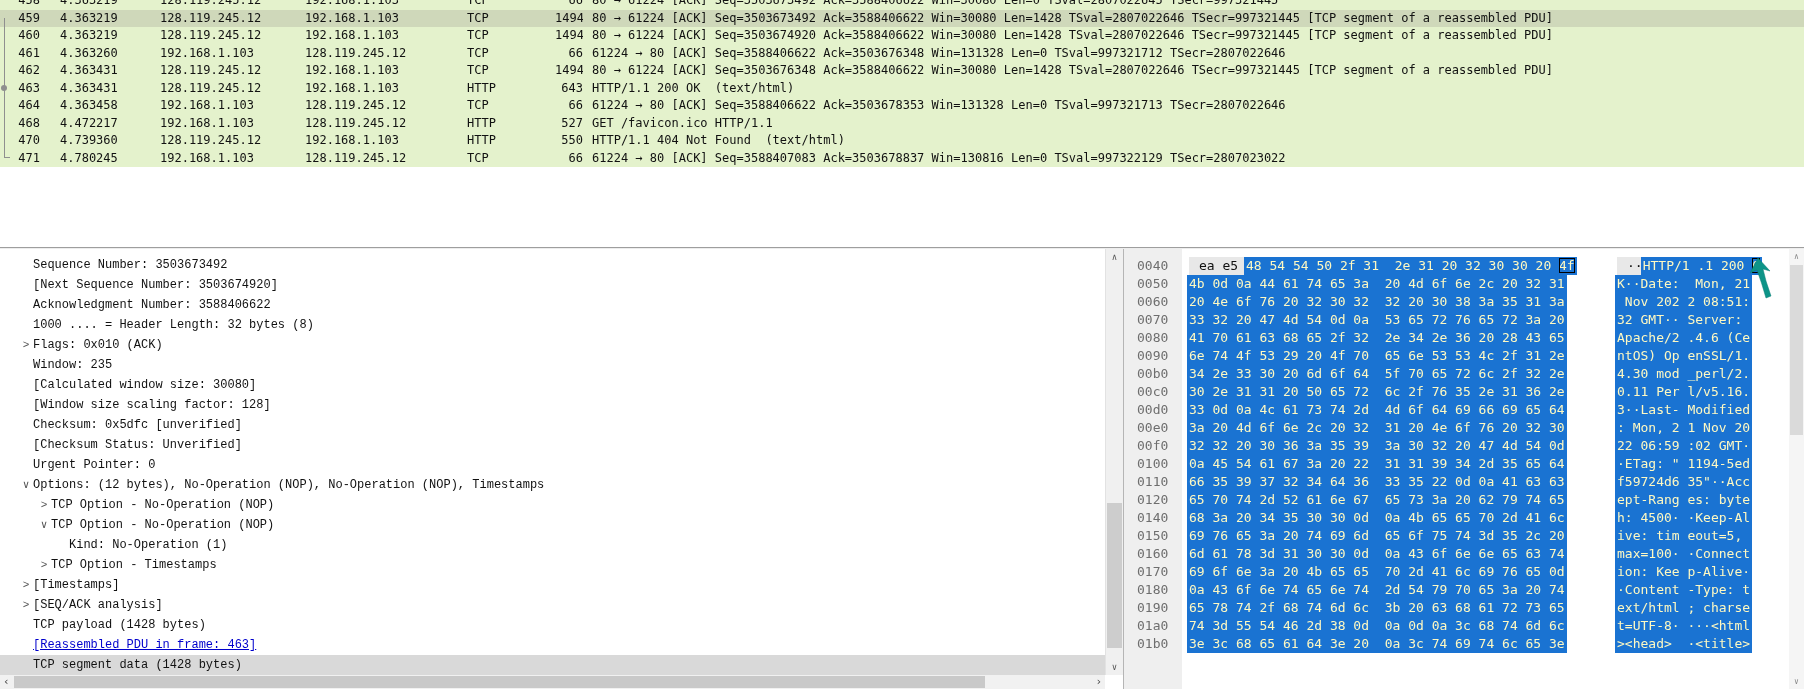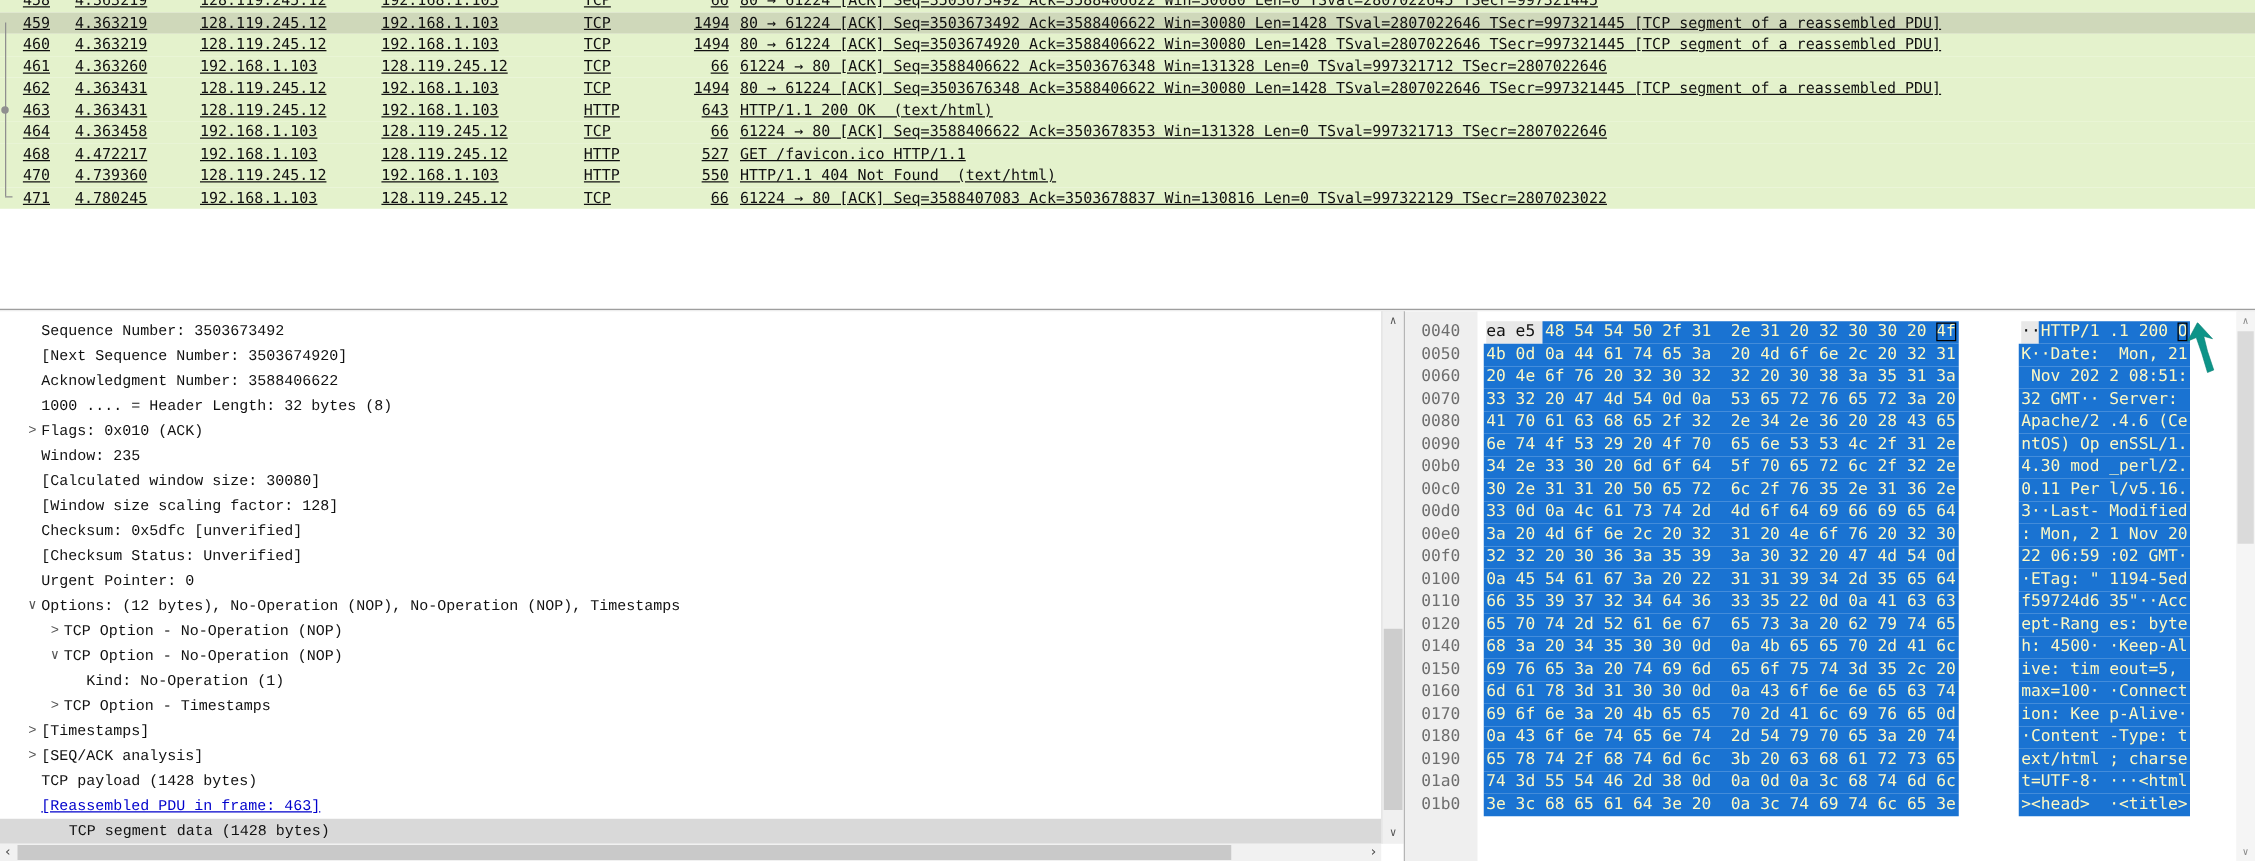--- a/index.html
+++ b/index.html
@@ -4,42 +4,42 @@
 <style>
   :root{
     --blue:#1a73d2; --row-green:#e4f2cc; --row-sel:#cfd8ba; --dsel:#d9d9d9;
     --link:#0000cc; --dimbg:#e8e8e8; --teal:#0d9488;
   }
   html,body{margin:0;padding:0;background:#fff;}
   .screen{position:relative;width:1804px;height:689px;background:#ffffff;overflow:hidden;
           font-family:"DejaVu Sans Mono","Liberation Mono",monospace;font-size:12px;color:#111;}
 
   
-  .plist{position:absolute;left:0;top:0;width:100%;height:247px;background:#fff;overflow:hidden;text-decoration:underline;}
+  .plist{position:absolute;left:0;top:0;width:100%;height:247px;background:#fff;overflow:hidden;}
   .prows{margin-top:-8px;}
   .prow{display:grid;grid-template-columns:40px 120px 145px 162px 88px 28px auto;
         height:17.5px;line-height:17.5px;background:var(--row-green);white-space:pre;}
   .prow.sel{background:var(--row-sel);}
   .prow span{overflow:hidden;}
   .c-no{text-align:right;}
   .c-time{padding-left:20px;}
   .c-len{text-align:right;}
   .c-info{padding-left:9px;}
   .rel-line{position:absolute;left:4px;top:18px;width:1px;height:139px;background:#8f8f8f;}
   .rel-dot{position:absolute;left:1px;top:85px;width:6px;height:6px;border-radius:50%;background:#8f8f8f;}
   .rel-corner{position:absolute;left:4px;top:157px;width:6px;height:1px;background:#8f8f8f;}
 
   
   .split{position:absolute;left:0;top:247px;width:100%;height:1px;background:#9e9e9e;border-bottom:1px solid #ededed;}
 
   
   .details{position:absolute;left:0;top:249px;width:1105px;height:426px;background:#fff;overflow:hidden;padding-top:6px;box-sizing:content-box;}
   .drow{height:20px;line-height:20px;white-space:pre;display:flex;font-family:Liberation Mono, monospace;}
   .drow .ar{width:14px;flex:none;color:#555;font-size:11px;text-align:center;}
-  .drow.sel{background:var(--dsel);gap:22px;}
+  .drow.sel{background:var(--dsel);}
   .drow .tx.link{color:var(--link);text-decoration:underline;}
 
   
   .vscroll{position:absolute;left:1105px;top:249px;width:17px;height:426px;background:#f0f0f0;border-left:1px solid #e2e2e2;}
   .vthumb{position:absolute;left:1px;top:254px;width:15px;height:145px;background:#cdcdcd;}
   .varr{position:absolute;left:0;width:17px;text-align:center;color:#555;font-size:9px;line-height:12px;}
   .va-up{top:2px;} .va-dn{bottom:2px;}
 
   
   .hscroll{position:absolute;left:0;top:675px;width:1105px;height:14px;background:#f1f1f1;}
@@ -49,21 +49,21 @@
 
   
   .hexpane{position:absolute;left:1123px;top:249px;width:666px;height:432px;background:#fff;
            border-left:1px solid #b5b5b5;overflow:hidden;padding-top:8px;font-size:13px;}
   .hexpane::before{content:'';position:absolute;left:0;top:0;width:58px;height:100%;background:#efefef;}
   .hrow{height:18px;line-height:18px;white-space:pre;position:relative;}
   .hrow .off{display:inline-block;width:58px;padding-left:13px;box-sizing:border-box;color:#6e6e6e;position:relative;}
   .hrow .hx{display:inline-block;margin-left:7px;width:392px;}
   .hrow .as{display:inline-block;margin-left:36px;}
   .selb{background:var(--blue);color:#fef9c3;display:inline-block;height:18px;padding:0 2px;margin:0 -2px;}
-  .dim{background:var(--dimbg);display:inline-block;height:18px;}
+  .dim{background:var(--dimbg);display:inline-block;height:18px;padding-left:10px;}
   .cur{outline:1px solid #000;outline-offset:-1px;}
 
   
   .hvscroll{position:absolute;left:1789px;top:249px;width:15px;height:440px;background:#f5f5f5;}
   .hvthumb{position:absolute;left:1px;top:16px;width:13px;height:170px;background:#dadada;}
   .hvarr{position:absolute;left:0;width:15px;text-align:center;color:#888;font-size:8px;line-height:11px;}
 
   
   .cursor{position:absolute;left:1750px;top:258px;width:27px;height:42px;}
 </style>

